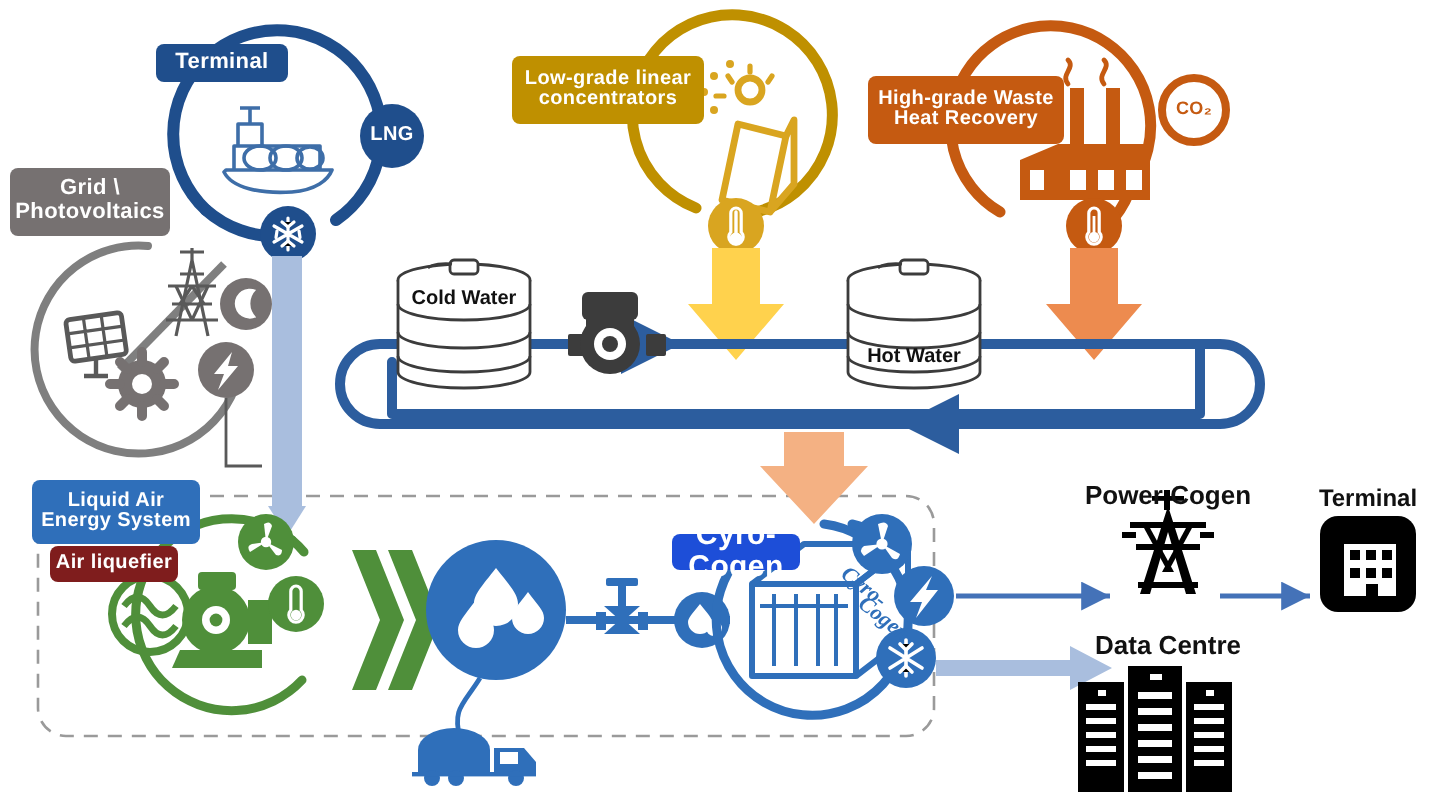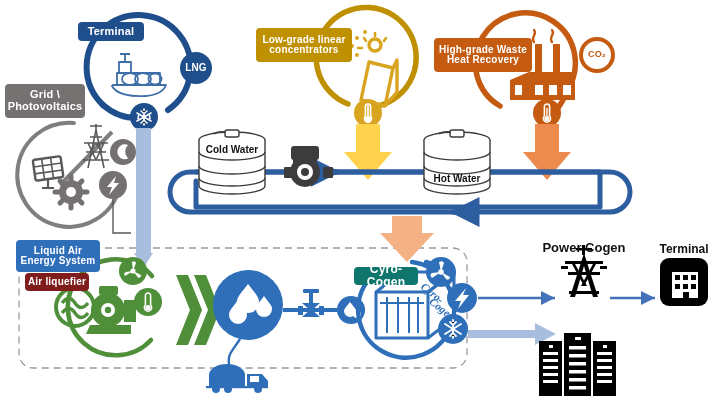--- a/index.html
+++ b/index.html
@@ -425,26 +425,29 @@
 
   <div class="lbl" style="left:16px;top:240px;width:84px;height:32px;background:#2f6fba;font-size:10px;flex-direction:column;">
     <span>Liquid Air</span>
     <span>Energy System</span>
   </div>
 
   <div class="lbl" style="left:25px;top:273px;width:64px;height:18px;background:#7f1d1d;font-size:10px;">
     <span>Air liquefier</span>
   </div>
 
-  <div class="lbl" style="left:336px;top:267px;width:64px;height:18px;background:#0f766e;font-size:12px;margin-left:18px;">
+  <div class="lbl" style="left:336px;top:267px;width:64px;height:18px;background:#1d4ed8;font-size:15px;">
     <span>Cyro-Cogen</span>
   </div>
 
   <div class="blk" style="left:530px;top:240px;width:108px;font-size:13px;">
     <span>Power Cogen</span>
   </div>
 
+  <div class="blk" style="left:530px;top:315px;width:108px;font-size:13px;">
+    <span>Data Centre</span>
+  </div>
 
   <div class="blk" style="left:652px;top:242px;width:64px;font-size:12px;">
     <span>Terminal</span>
   </div>
 
 </div>
 
 </body></html>

